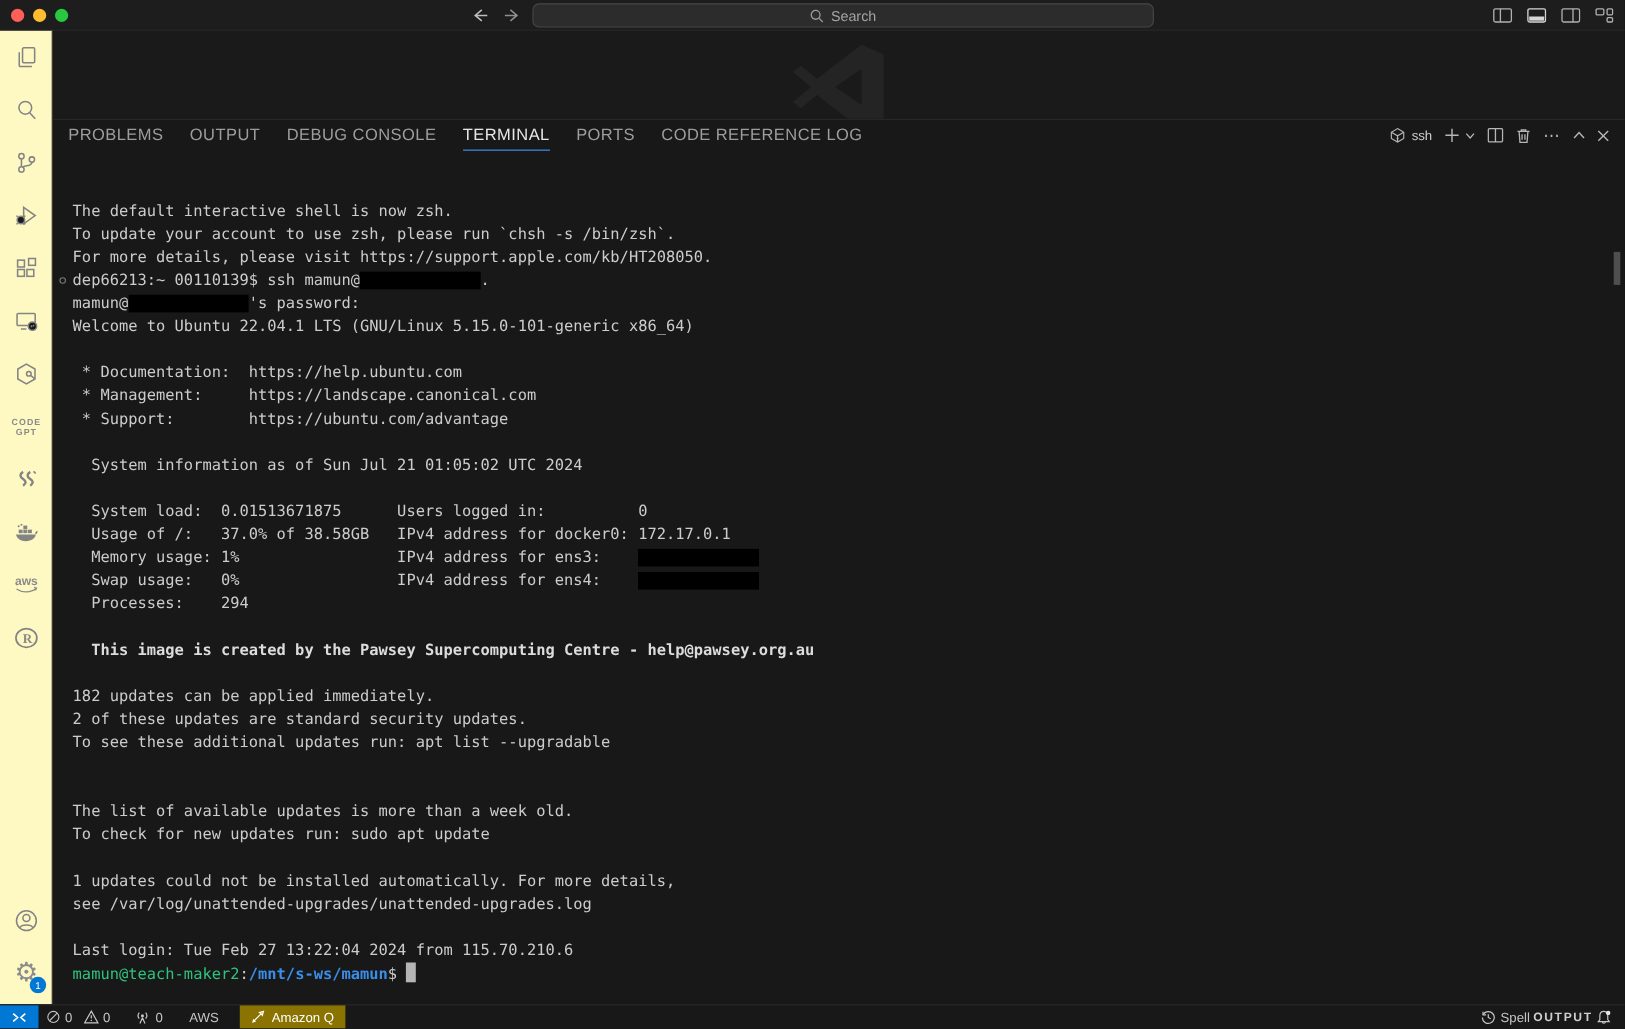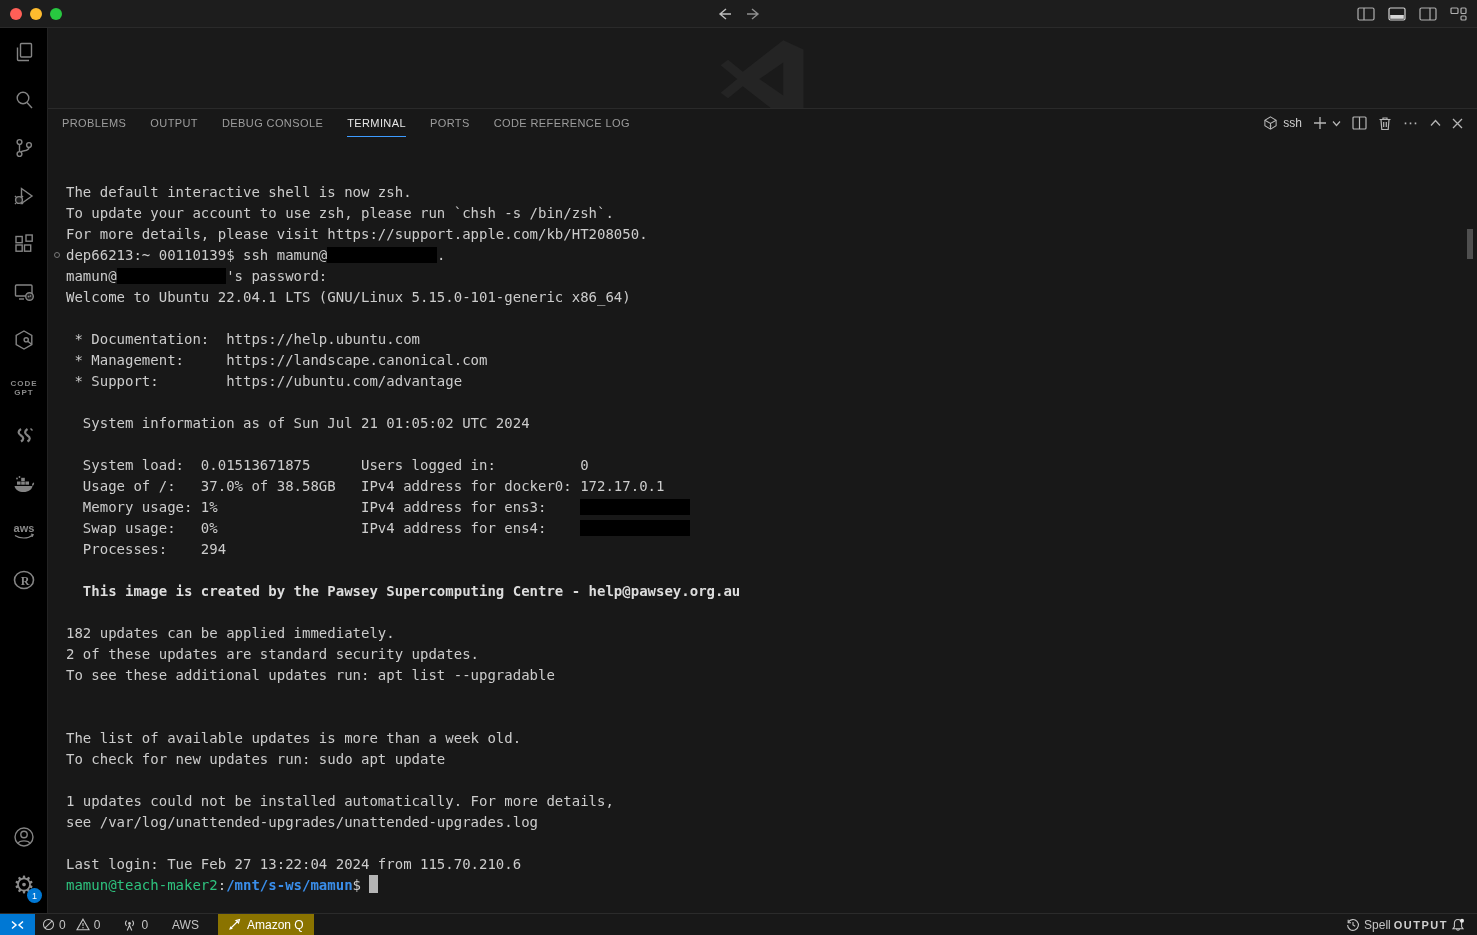--- a/index.html
+++ b/index.html
@@ -18,39 +18,39 @@
   .tb-center > * { pointer-events:auto; }
   .nav-arrows { display:flex; gap:14px; align-items:center; }
   .searchbox { width:565px; height:22px; background:#2c2c2c; border:1px solid #474747;
     border-radius:6px; display:flex; align-items:center; justify-content:center; gap:6px;
     color:#a3a3a3; font-size:13px; }
   .tb-right { position:absolute; right:10px; top:0; height:28px; display:flex; align-items:center; gap:13px; }
   .tb-icon svg { display:block; }
 
   
   .activitybar { position:absolute; left:0; top:28px; width:48px; bottom:22px;
-    background:#000000; border-right:1px solid #232323; display:flex; flex-direction:column; }
+    background:#fef9c3; border-right:1px solid #232323; display:flex; flex-direction:column; }
   .ab-top { flex:1; display:flex; flex-direction:column; }
   .ab-item { width:48px; height:48px; display:flex; align-items:center; justify-content:center; color:#848484; position:relative; }
   .ab-item svg { display:block; }
   .codegpt-txt { font-size:8px; font-weight:bold; letter-spacing:1px; line-height:9px; color:#8a8a8a; text-align:center; }
   .ab-bottom { display:flex; flex-direction:column; padding-bottom:4px; }
   .gear-glyph { font-size:24px; color:#8c8c8c; line-height:24px; }
   .badge { position:absolute; right:6px; bottom:6px; min-width:15px; height:15px; border-radius:50%;
     background:var(--accent,#0078d4); color:#fff; font-size:9px; display:flex; align-items:center; justify-content:center; }
 
   
   .editor { position:absolute; left:48px; right:0; top:28px; height:80px; background:#1a1a1a; overflow:hidden;
     display:flex; align-items:flex-start; justify-content:center; }
   .watermark { margin-top:5px; }
 
   
   .panel { position:absolute; left:48px; right:0; top:108px; bottom:22px; background:#181818; border-top:1px solid #2a2a2a; }
   .panel-header { position:relative; height:28px; display:flex; align-items:center; padding-left:14px; gap:24px; }
-  .ptab { font-size:11px; letter-spacing:.4px; color:#9d9d9d; height:28px; display:flex; align-items:center;
+  .ptab { font-size:15px; letter-spacing:.4px; color:#9d9d9d; height:28px; display:flex; align-items:center;
     border-bottom:1px solid transparent; cursor:default; }
   .ptab.active { color:#e7e7e7; border-bottom:1px solid var(--tab-underline,#3d9bff); }
   .panel-actions { position:absolute; right:14px; top:0; height:28px; display:flex; align-items:center; gap:11px; color:#b6b6b6; }
   .pa-group { display:flex; align-items:center; gap:5px; }
   .ssh-label { font-size:12px; color:#cfcfcf; }
   .pa-icon { display:flex; align-items:center; }
   .ellipsis { font-size:15px; letter-spacing:1px; color:#b6b6b6; }
 
   
   .terminal { position:absolute; left:0; right:0; top:28px; bottom:0; overflow:hidden; }
@@ -94,20 +94,29 @@
           <svg width="16" height="14" viewBox="0 0 16 14">
               <path d="M10 2 L4 7 L10 12 M4 7 H15" stroke="#bdbdbd" stroke-width="1.4" fill="none"></path>
             </svg>
         </span>
         <span class="tb-icon">
           <svg width="16" height="14" viewBox="0 0 16 14">
               <path d="M6 2 L12 7 L6 12 M12 7 H1" stroke="#8f8f8f" stroke-width="1.4" fill="none"></path>
             </svg>
         </span>
       </div>
+      <div class="searchbox">
+        <span class="tb-icon">
+          <svg width="13" height="13" viewBox="0 0 13 13">
+              <circle cx="5.5" cy="5.5" r="4" stroke="#9a9a9a" stroke-width="1.2" fill="none"></circle>
+              <path d="M8.5 8.5 L12 12" stroke="#9a9a9a" stroke-width="1.2"></path>
+            </svg>
+        </span>
+        <span>Search</span>
+      </div>
     </div>
     <div class="tb-right">
       <span class="tb-icon">
         <svg width="18" height="16" viewBox="0 0 18 16">
             <rect x="1" y="2" width="16" height="12" rx="1.5" stroke="#b0b0b0" fill="none" stroke-width="1.2"></rect>
             <path d="M7 2 V14" stroke="#b0b0b0" stroke-width="1.2"></path>
           </svg>
       </span>
       <span class="tb-icon">
         <svg width="18" height="16" viewBox="0 0 18 16">

